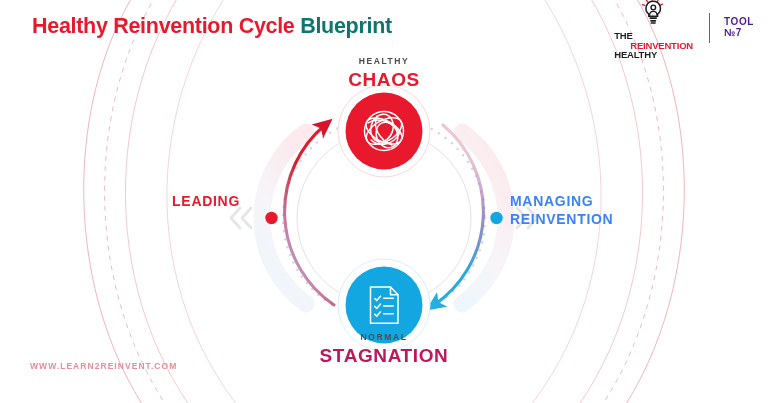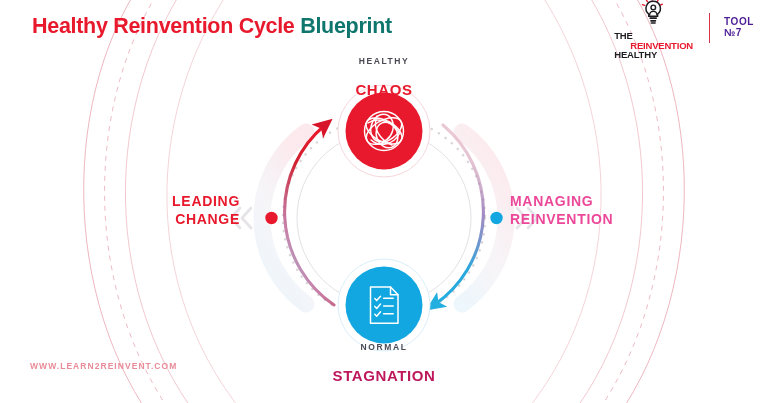--- a/index.html
+++ b/index.html
@@ -90,47 +90,47 @@
     width: 260px;
     left: 254px;
   }
   .node-sub {
     font-size: 8.5px;
     font-weight: bold;
     letter-spacing: 1.6px;
     color: #4a4a55;
   }
   .node-main {
-    font-size: 15px;
+    font-size: 19px;
     font-weight: bold;
     letter-spacing: 0.6px;
-    margin-top: 15px;
+    margin-top: 3px;
   }
   #label-top    { top: 56px; }
-  #label-bottom { top: 342px; }
+  #label-bottom { top: 332px; }
   .node-main.red  { color: #e8192c; }
   .node-main.blue { color: #be185d; }
 
   .side-label {
     position: absolute;
     font-size: 14px;
     font-weight: bold;
     letter-spacing: 0.7px;
     line-height: 1.32;
     top: 192px;
   }
   #label-left {
     right: 528px;
-    text-align: right;
+    text-align: center;
     color: #e8192c;
   }
   #label-right {
     left: 510px;
     text-align: left;
-    color: #ec4899;
+    color: #3b82f6;
   }
 
   
   #footer-url {
     position: absolute;
     left: 30px;
     top: 361px;
     font-size: 8.5px;
     font-weight: bold;
     letter-spacing: 1.05px;
@@ -289,21 +289,20 @@
     <div class="node-main red">CHAOS</div>
   </div>
 
   <div class="node-label" id="label-bottom">
     <div class="node-sub">NORMAL</div>
     <div class="node-main blue">STAGNATION</div>
   </div>
 
   <div class="side-label" id="label-left">
     <div>LEADING</div>
-    <div>CHANGE</div>
   </div>
 
   <div class="side-label" id="label-right">
     <div>MANAGING</div>
     <div>REINVENTION</div>
   </div>
 
   <div id="footer-url">WWW.LEARN2REINVENT.COM</div>
 
 </div>

